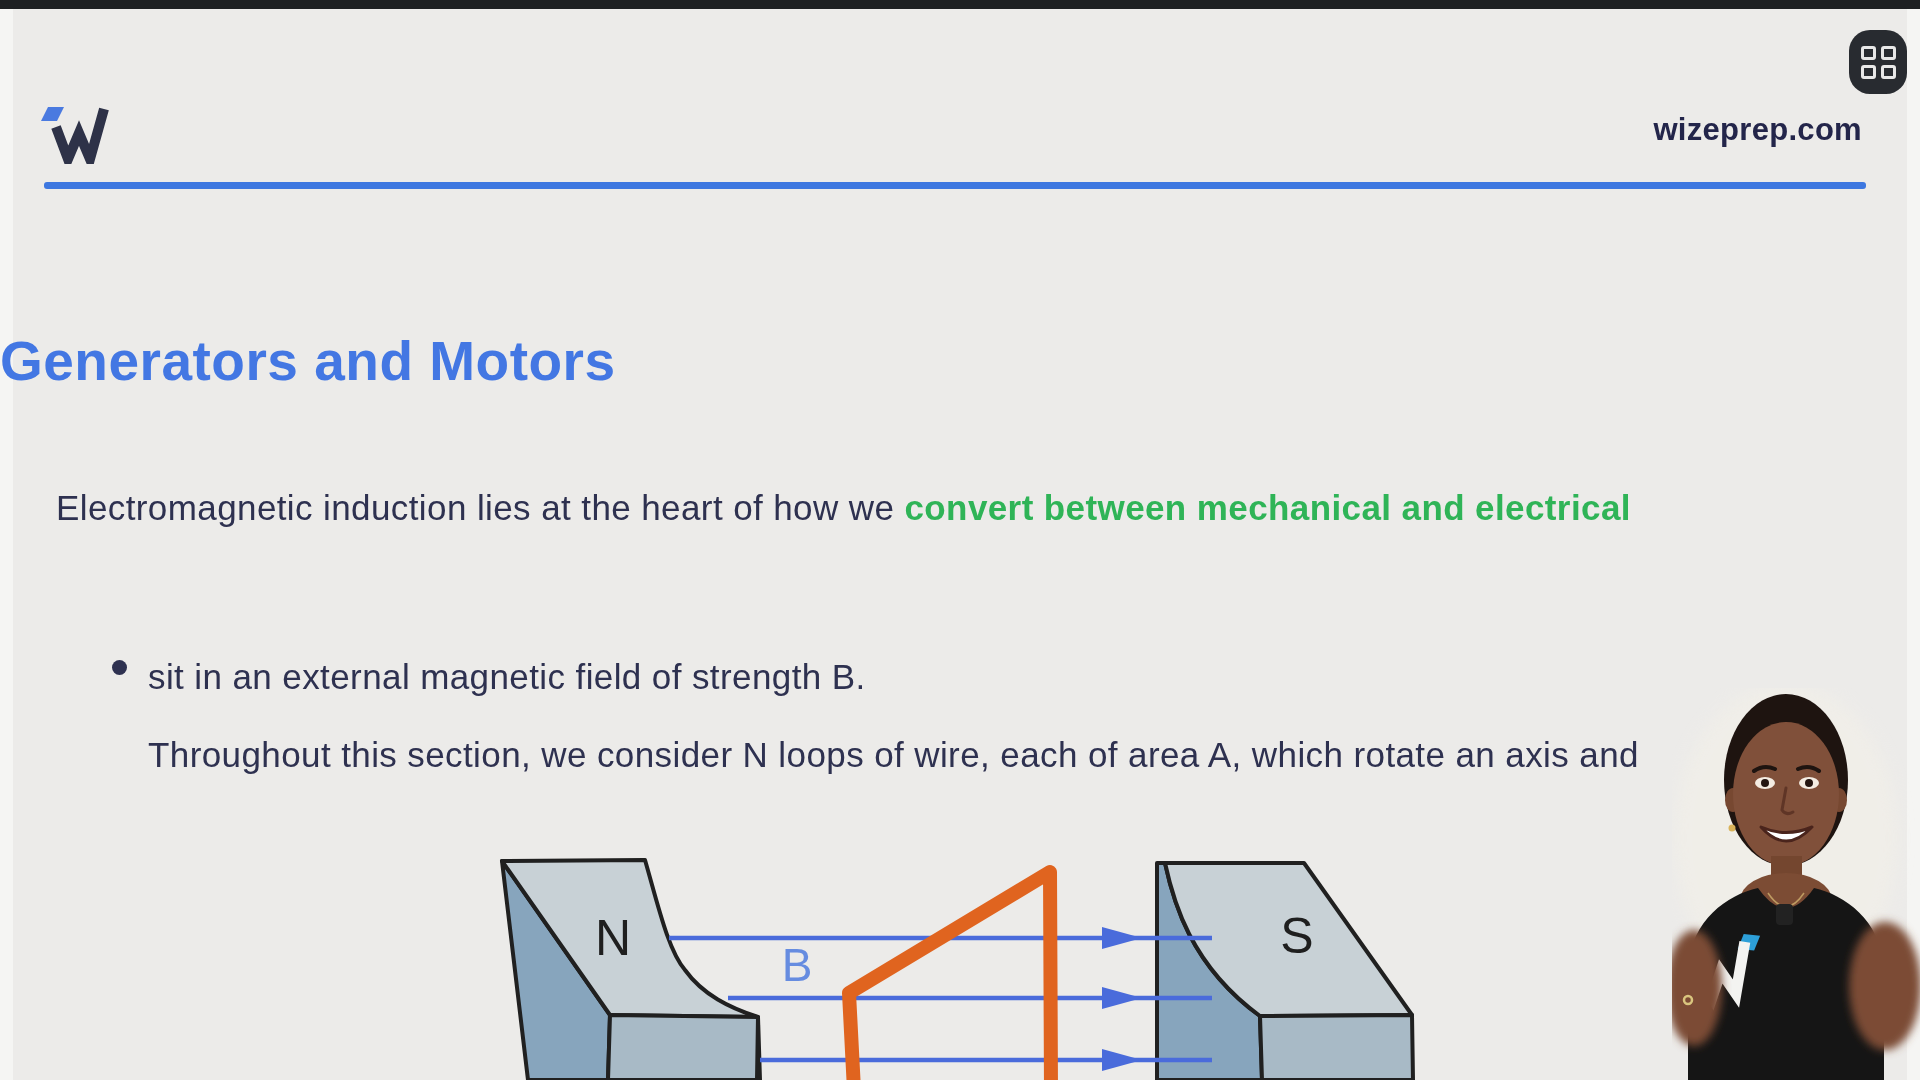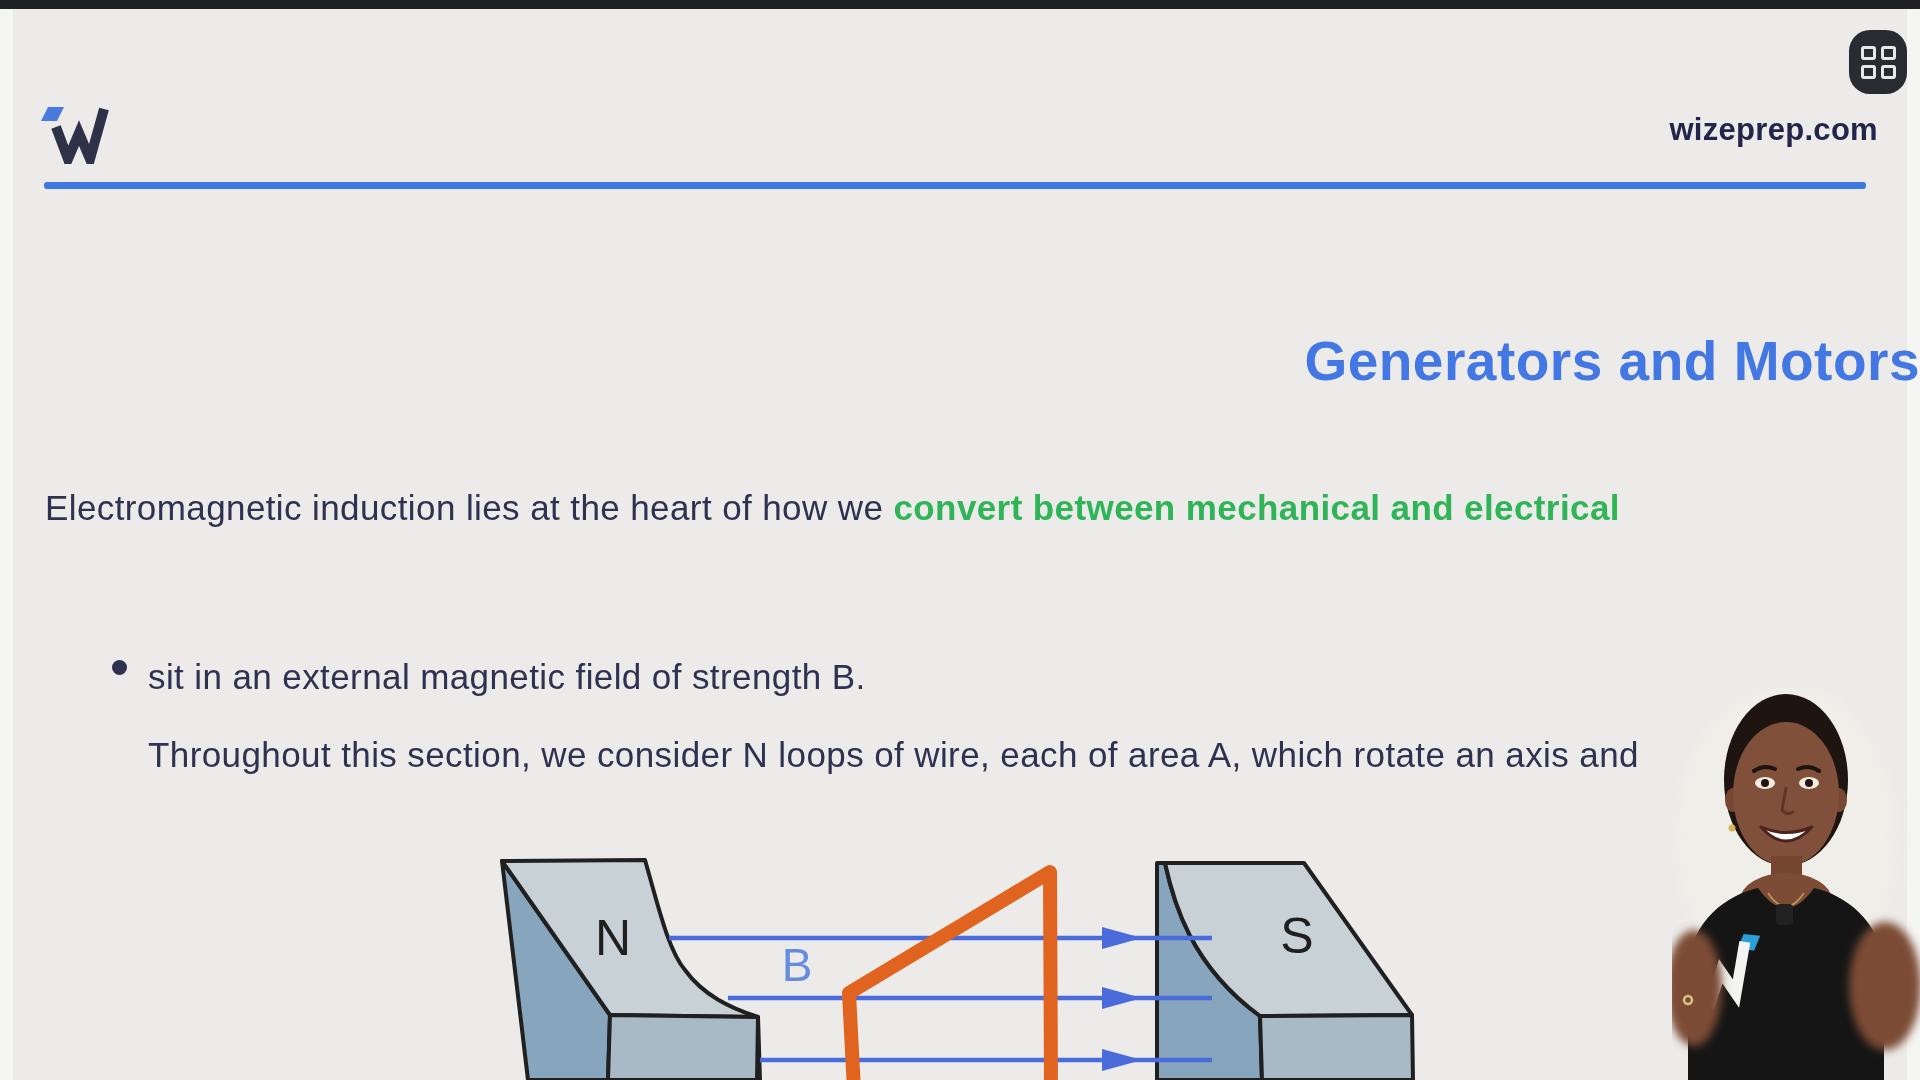--- a/index.html
+++ b/index.html
@@ -9,43 +9,43 @@
     font-family:"Liberation Sans", sans-serif;
   }
   .top-bar{position:absolute;left:0;top:0;width:1920px;height:9px;background:#1e2022;}
   .edge-strip{position:absolute;top:9px;width:13px;height:1071px;background:#f5f5f3;}
   .edge-strip.left{left:0;}
   .edge-strip.right{right:0;}
 
   .logo{position:absolute;left:38px;top:104px;width:76px;height:60px;}
 
   .site-url{
-    position:absolute;right:42px;top:112px;
+    position:absolute;right:58px;top:112px;
     font-size:31px;font-weight:bold;color:#23254a;letter-spacing:.3px;
   }
   .apps-btn{
     position:absolute;left:1849px;top:30px;width:58px;height:64px;
     background:#282b30;border-radius:21px;display:flex;align-items:center;justify-content:center;
     cursor:pointer;
   }
   .apps-grid{display:grid;grid-template-columns:15px 15px;grid-template-rows:14px 14px;gap:5px;}
   .apps-grid span{border:3px solid #e8e8e8;border-radius:3px;box-sizing:border-box;}
 
   .header-line{
     position:absolute;left:44px;top:182px;width:1822px;height:7px;
     background:#3d77e0;border-radius:3px;
   }
 
   .slide-title{
     position:absolute;left:0;top:292px;width:1920px;
-    text-align:right;font-size:55px;font-weight:bold;color:#4377e3;letter-spacing:.5px;
+    text-align:left;font-size:55px;font-weight:bold;color:#4377e3;letter-spacing:.5px;
   }
 
   .intro{position:absolute;left:45px;top:478px;font-size:35px;color:#2e3150;letter-spacing:.4px;}
-  .intro .line{height:59px;line-height:59px;white-space:nowrap;}
+  .intro .line{height:59px;line-height:59px;white-space:nowrap;margin-left:11px;}
   .hl{color:#2fb457;font-weight:bold;}
 
   .bullet-dot{
     position:absolute;left:112px;top:660px;width:15px;height:15px;border-radius:50%;
     background:#2e3150;
   }
   .bullet-text{position:absolute;left:148px;top:638px;font-size:35px;color:#2e3150;letter-spacing:.4px;}
   .bullet-text .line{height:78px;line-height:78px;white-space:nowrap;}
 
   .diagram{position:absolute;left:490px;top:845px;width:940px;height:235px;}

